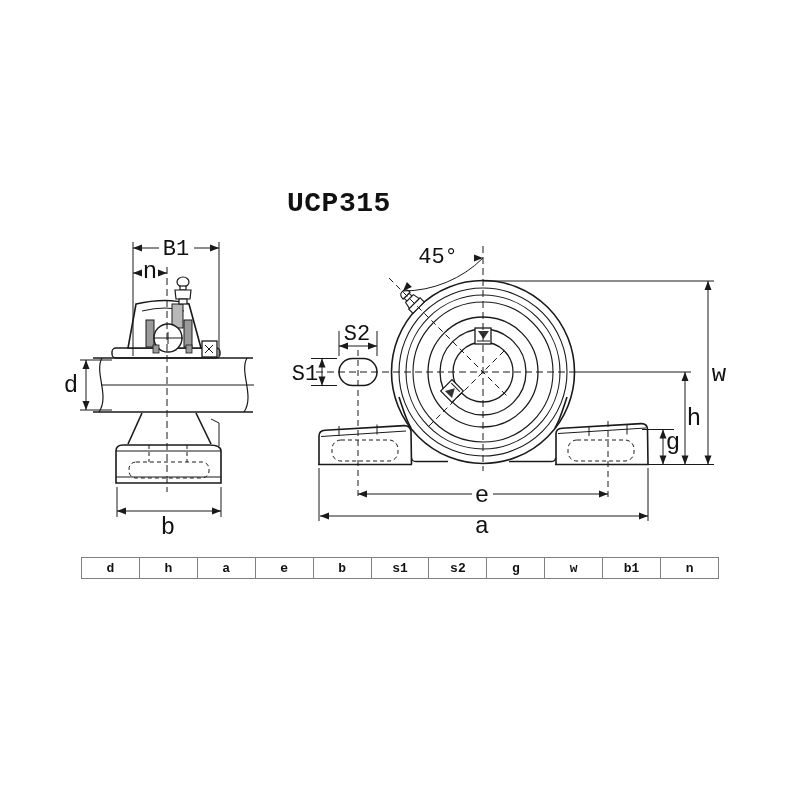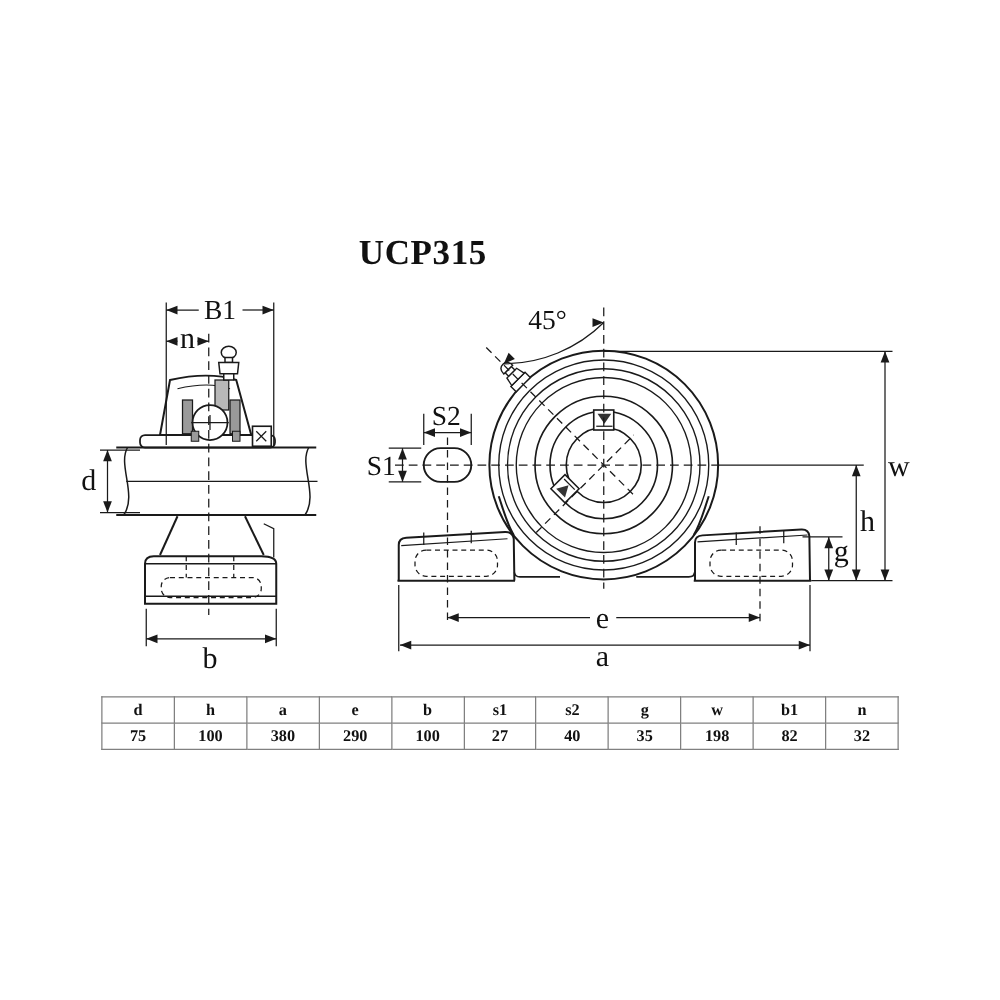--- a/index.html
+++ b/index.html
@@ -1,17 +1,17 @@
 <!DOCTYPE html>
 <html><head>
 <meta charset="utf-8">
 <style>
   html,body{margin:0;padding:0;background:#fff;}
   .stage{position:relative;width:800px;height:800px;background:#ffffff;overflow:hidden;
-         font-family:Liberation Serif, serif;border-radius:21px;}
+         font-family:Liberation Mono, monospace;border-radius:21px;}
   .drawing{position:absolute;left:0;top:0;}
   svg text{fill:#111;}
   .dim-label{font-size:24px;}
   .dim-label-sm{font-size:22px;}
   .title-label{font-size:28px;font-weight:bold;letter-spacing:.5px;}
   table.dims{position:absolute;left:81px;top:557px;width:638px;border-collapse:collapse;
              table-layout:fixed;background:#fff;}
   table.dims td{border:1px solid #808080;text-align:center;vertical-align:middle;
                 font-size:13px;font-weight:bold;color:#111;height:20px;padding:0;}
 </style>
@@ -264,29 +264,16 @@
       <td>a</td>
       <td>e</td>
       <td>b</td>
       <td>s1</td>
       <td>s2</td>
       <td>g</td>
       <td>w</td>
       <td>b1</td>
       <td>n</td>
     </tr>
-    <tr>
-      <td>75</td>
-      <td>100</td>
-      <td>380</td>
-      <td>290</td>
-      <td>100</td>
-      <td>27</td>
-      <td>40</td>
-      <td>35</td>
-      <td>198</td>
-      <td>82</td>
-      <td>32</td>
-    </tr>
   </tbody>
 </table>
 
 </div>
 
 </body></html>

